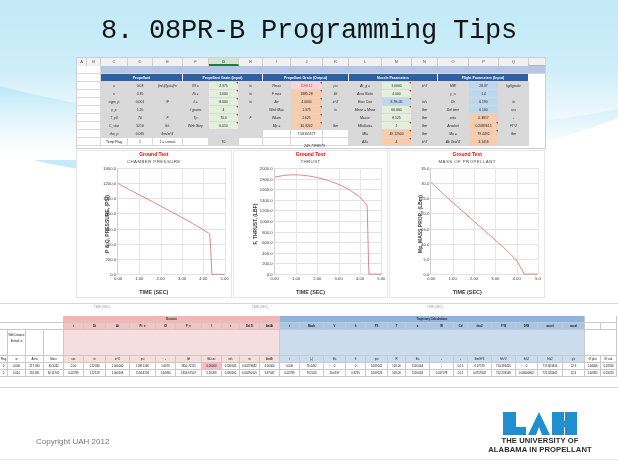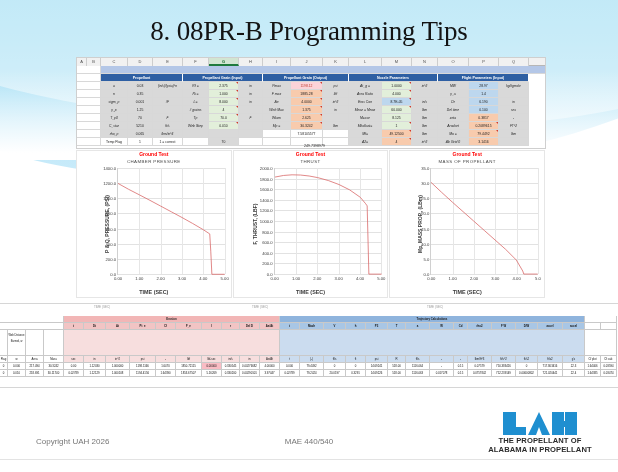--- a/index.html
+++ b/index.html
@@ -37,21 +37,21 @@
     position:absolute; left:0; top:70px; width:618px; height:90px;
     background: linear-gradient(180deg, rgba(255,255,255,0) 0%, #ffffff 92%);
   }
 
   
   #title {
     position:absolute; left:0; top:16px; width:618px;
     text-align:center;
     font-size:27px; font-weight:400; color:#141414;
     letter-spacing:-.2px;
-    font-family:Liberation Serif, serif;
+    font-family:Liberation Mono, monospace;
     z-index: 5;
   }
 
   
   #excel-top {
     position:absolute; left:76px; top:57px; width:470px; height:92px;
     background:#ffffff;
     border:1px solid #cfcfcf;
     z-index: 4;
     overflow:hidden;
@@ -659,30 +659,29 @@
         <div class="bc cell-white" style="width:25px">721.020441</div>
         <div class="bc cell-white" style="width:22px">22.4</div>
         <div class="bc cell-white" style="width:16px">1.64385</div>
         <div class="bc cell-white" style="width:16px">0.03474</div>
       </div>
     </div>
   </div>
 
   <div id="footer">
     <div class="foot-line"></div>
-    <div id="copyright">Copyright UAH 2026</div>
-    <div id="course">MAE 440/540</div>
+    <div id="copyright">Copyright UAH 2012</div>
     <div id="uah-logo">
       <svg class="uah-mark" width="78" height="26" viewBox="0 0 156 52">
         <path d="M6 2 H34 V30 H48 L62 2 H74 L88 30 H102 V2 H130 V2 H156 V50 H128 V34 H102 V50 H74 L68 38 L62 50 H34 V50 H6 Z" fill="#1f8fd0" style="display:none"></path>
 
         <path d="M4 4 H30 V34 H50 V50 H4 Z" fill="#1f8fd0"></path>
 
         <path d="M54 50 L76 4 L98 50 H82 L76 34 L70 50 Z" fill="#1f8fd0"></path>
 
         <path d="M102 4 H126 V22 H128 V4 H152 V50 H128 V34 H126 V50 H102 Z" fill="#1f8fd0"></path>
       </svg>
-      <div class="uah-text1">THE PROPELLANT OF</div>
+      <div class="uah-text1">THE UNIVERSITY OF</div>
       <div class="uah-text2">ALABAMA IN PROPELLANT</div>
     </div>
   </div>
 
 </div>
 
 </body></html>

